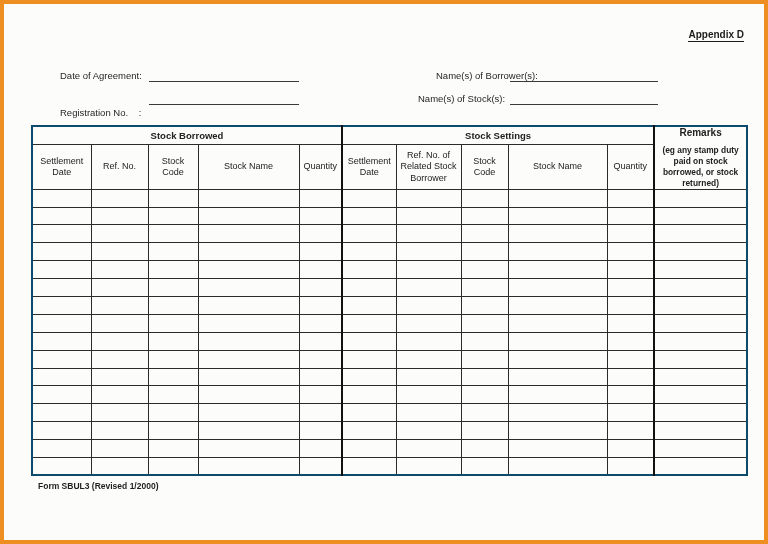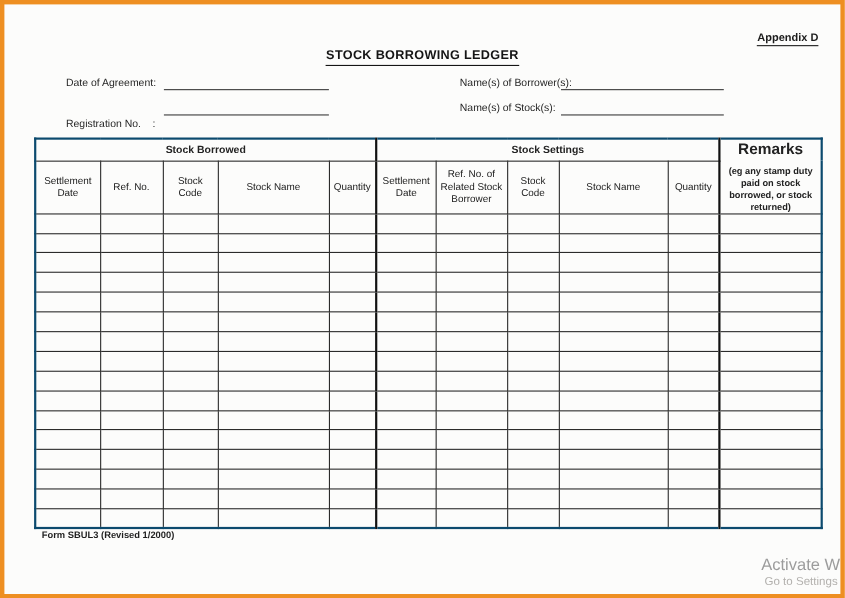--- a/index.html
+++ b/index.html
@@ -74,21 +74,21 @@
     padding: 0 2px;
     overflow: hidden;
   }
   table.ledger { border: 2px solid #0c4a6e; }
   table.ledger .group-start { border-left: 2px solid #111; }
   tr.group-row th { height: 16px; font-weight: bold; font-size: 9.5px; }
   tr.colhead-row th { height: 38px; line-height: 1.25; }
   tbody td { height: 17.9px; }
 
   .remarks-cell { vertical-align: top; padding-top: 3px; }
-  .remarks-label { font-size: 14px; margin-bottom: 7px; }
+  .remarks-label { font-size: 10px; margin-bottom: 7px; }
   .remarks-note { font-size: 8.4px; line-height: 1.3; }
 
   .form-footer {
     position: absolute;
     left: 34px;
     top: 477px;
     font-size: 8.5px;
     font-weight: bold;
     color: #1f1f1f;
   }
@@ -104,31 +104,28 @@
 </style>
 </head>
 <body>
 
 <div class="page">
 
   <div class="appendix">
     <span>Appendix D</span>
   </div>
 
-  <div class="title-wrap">
-    <span class="title">STOCK BORROWING LEDGER</span>
-  </div>
 
   <div class="field-label" style="left:36px; top:66px;">Date of Agreement:</div>
   <div class="field-line" style="left:145px; top:77px; width:150px;"></div>
 
   <div class="field-label" style="left:36px; top:103px;">Registration No.    :</div>
   <div class="field-line" style="left:145px; top:100px; width:150px;"></div>
 
-  <div class="field-label" style="left:394px; top:66px;">Name(s) of Borrower(s):</div>
+  <div class="field-label" style="left:412px; top:66px;">Name(s) of Borrower(s):</div>
   <div class="field-line" style="left:506px; top:77px; width:148px;"></div>
 
   <div class="field-label" style="left:394px; top:89px;">Name(s) of Stock(s):</div>
   <div class="field-line" style="left:506px; top:100px; width:148px;"></div>
 
   <table class="ledger">
     <colgroup>
       <col style="width:59px">
         <col style="width:57px">
         <col style="width:50px">
@@ -370,18 +367,14 @@
           <td></td>
           <td></td>
           <td></td>
           <td class="group-start"></td>
         </tr>
       </tbody>
   </table>
 
   <div class="form-footer">Form SBUL3 (Revised 1/2000)</div>
 
-  <div class="watermark">
-    <div class="wm-line1">Activate W</div>
-    <div class="wm-line2">Go to Settings</div>
-  </div>
 
 </div>
 
 </body></html>

